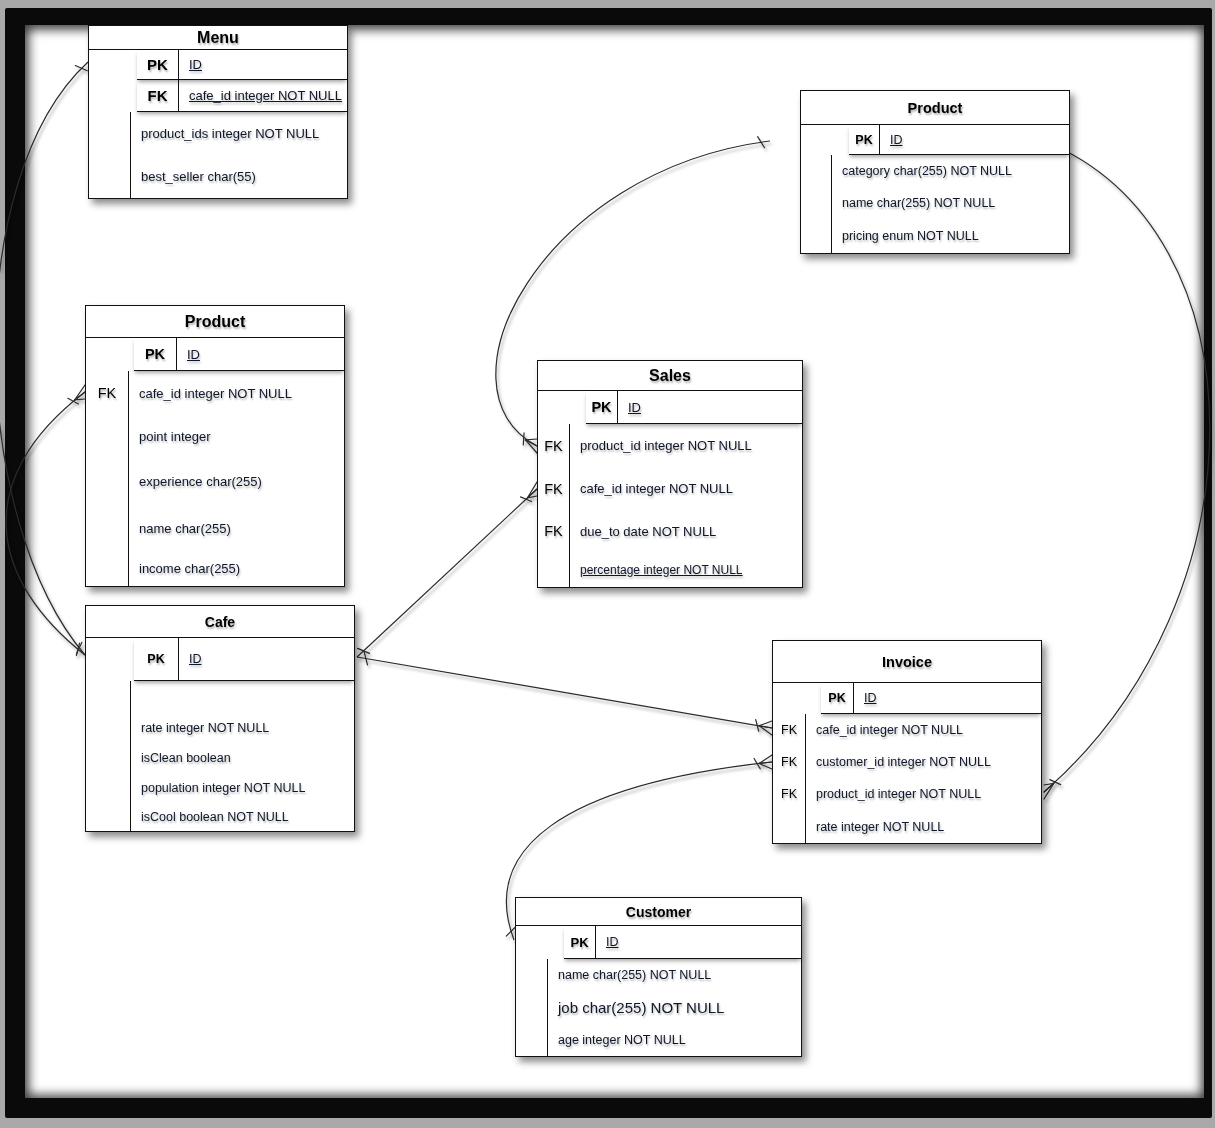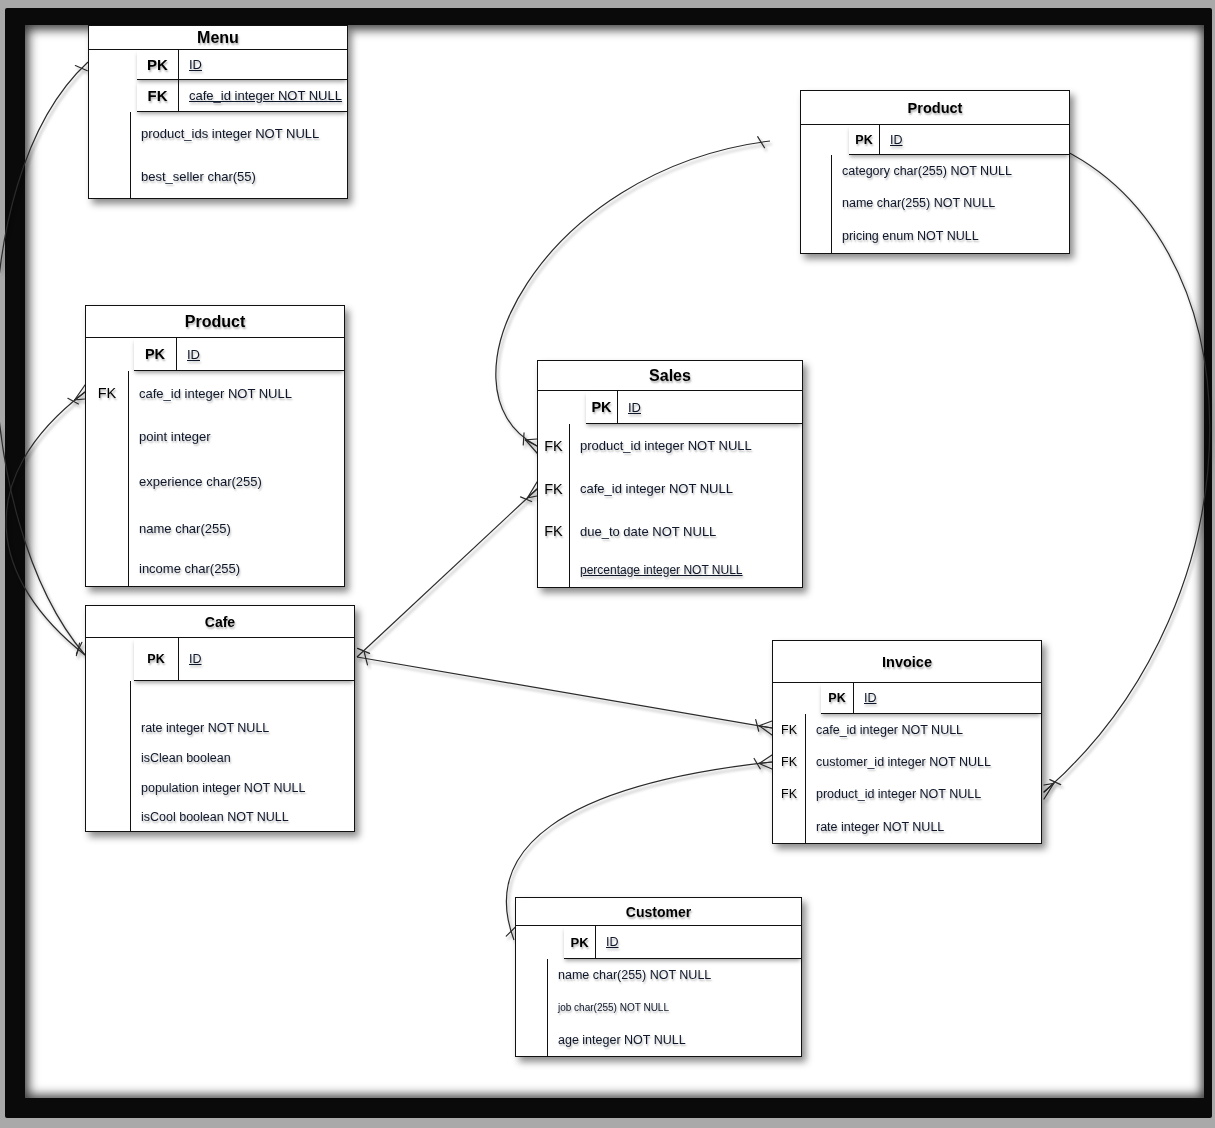--- a/index.html
+++ b/index.html
@@ -232,21 +232,21 @@
         <div class="erow divider" style="height: 33px;">
           <div class="kcell kbold" style="width: 32px; font-size: 13px;">PK</div>
           <div class="acell u" style="font-size: 12.5px;">ID</div>
         </div>
         <div class="erow" style="height: 32px;">
           <div class="kcell" style="width: 32px; font-size: 13px;"></div>
           <div class="acell" style="font-size: 12.5px;">name char(255) NOT NULL</div>
         </div>
         <div class="erow" style="height: 32px;">
           <div class="kcell" style="width: 32px; font-size: 13px;"></div>
-          <div class="acell" style="font-size: 10px;">job char(255) NOT NULL</div>
+          <div class="acell" style="font-size: 15px;">job char(255) NOT NULL</div>
         </div>
         <div class="erow" style="height: 33px;">
           <div class="kcell" style="width: 32px; font-size: 13px;"></div>
           <div class="acell" style="font-size: 12.5px;">age integer NOT NULL</div>
         </div>
       </div>
     </div>
 </div>
 
 </body></html>

